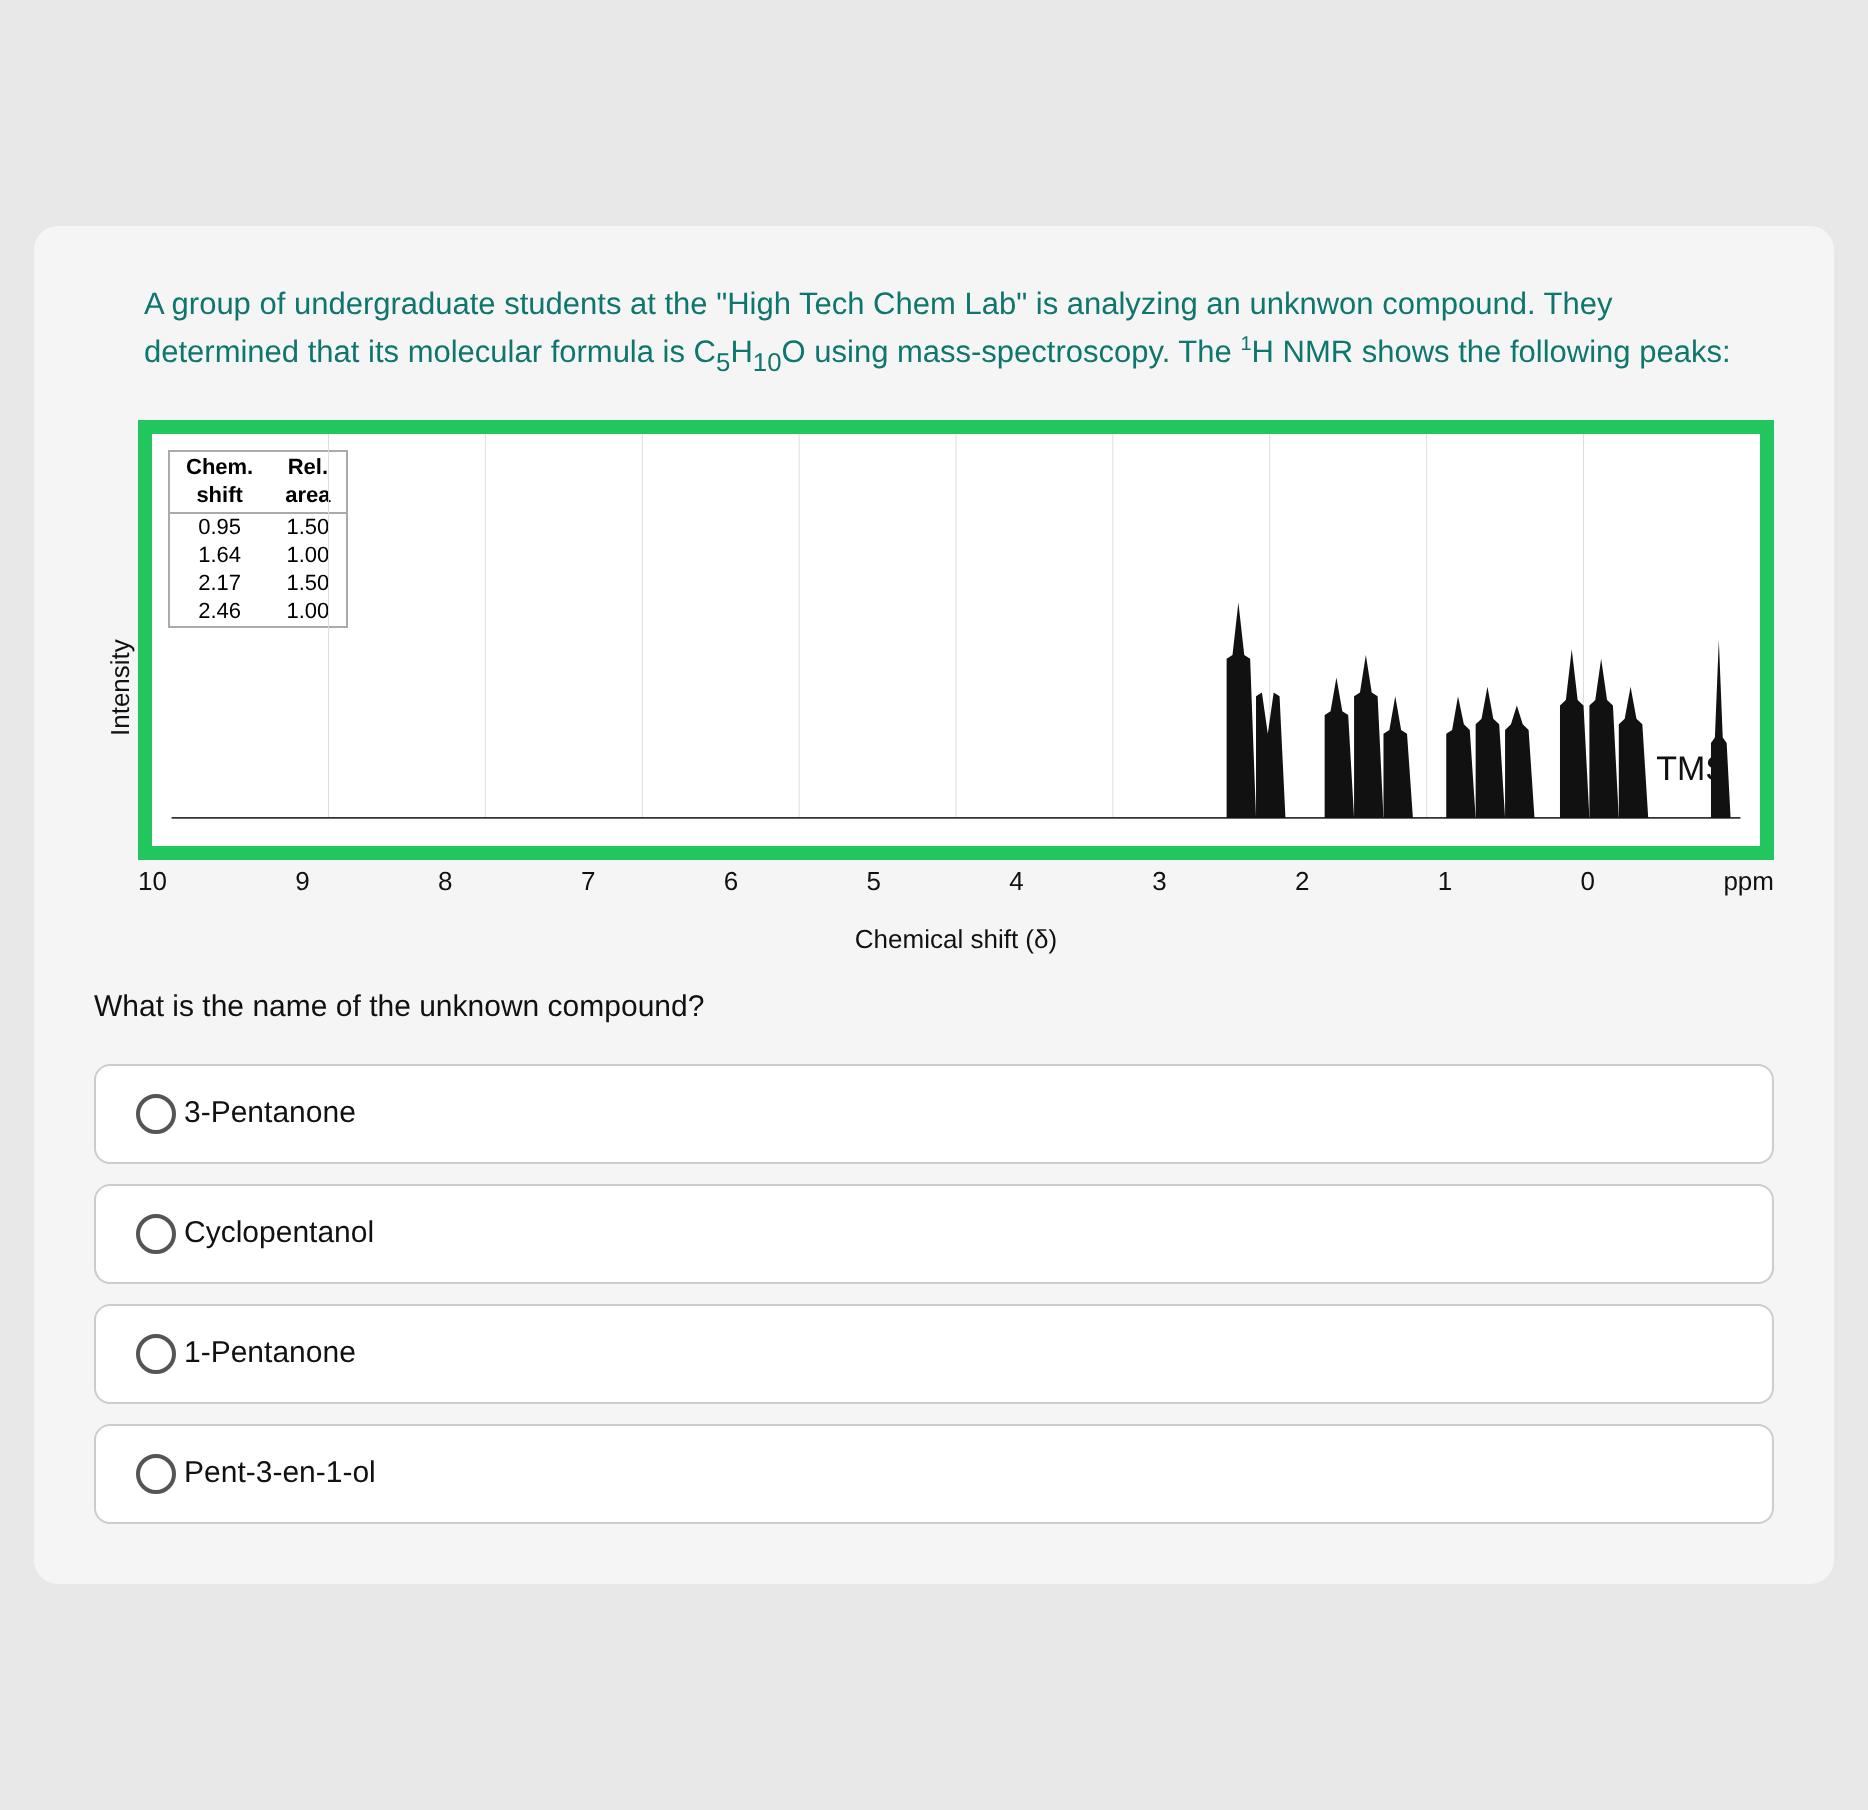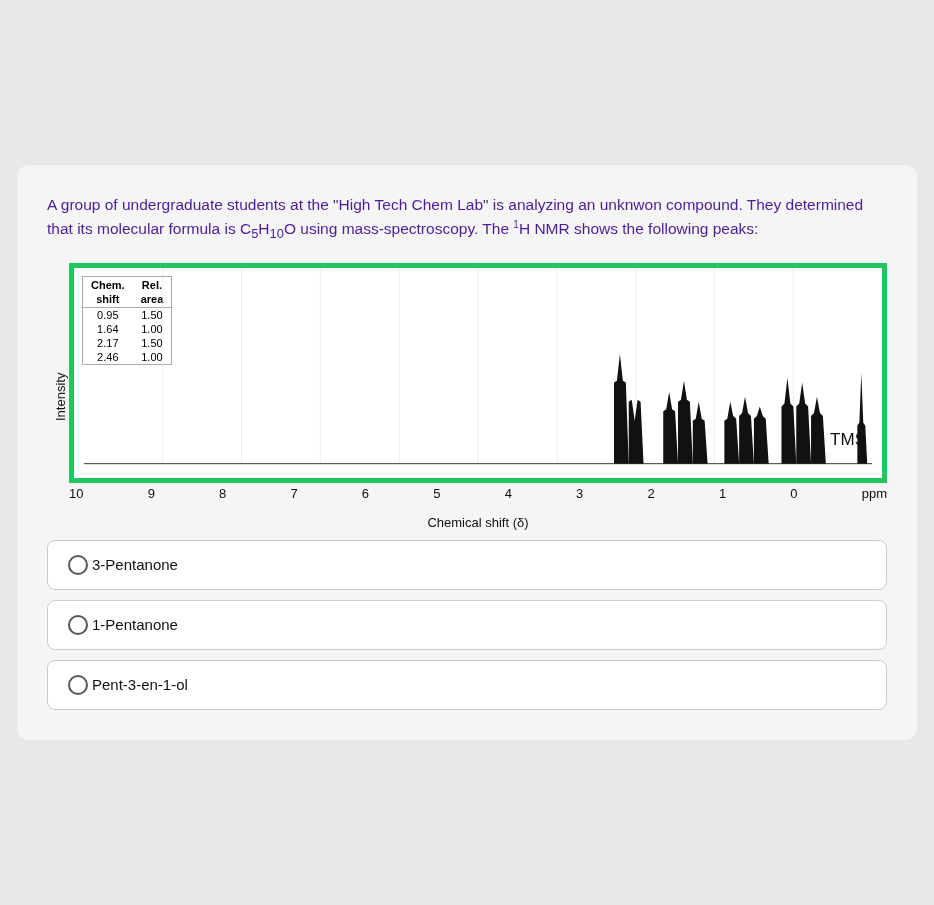--- a/index.html
+++ b/index.html
@@ -14,23 +14,24 @@
     .card {
       background: #f5f5f5;
       border-radius: 12px;
       padding: 28px 30px 30px 30px;
       width: 900px;
       max-width: 100%;
     }
     .question-text {
       font-size: 15.5px;
       line-height: 1.55;
-      color: #4c1d95;
+      color: #0f766e;
       margin-bottom: 18px;
       font-family: Arial, sans-serif;
+      margin-left: 25px;
     }
     .question-text sup {
       font-size: 10px;
     }
     
     .nmr-container {
       display: flex;
       flex-direction: row;
       align-items: stretch;
       margin-bottom: 10px;
@@ -46,21 +47,21 @@
       align-items: center;
       justify-content: center;
       min-width: 22px;
     }
     .chart-wrapper {
       flex: 1;
       display: flex;
       flex-direction: column;
     }
     .chart-area {
-      border: 5px solid #22c55e;
+      border: 7px solid #22c55e;
       background: white;
       position: relative;
       height: 220px;
       width: 100%;
     }
     
     .nmr-table {
       position: absolute;
       top: 8px;
       left: 8px;
@@ -245,25 +246,30 @@
         <span>3</span>
         <span>2</span>
         <span>1</span>
         <span>0</span>
         <span>ppm</span>
       </div>
       <div class="x-axis-label">Chemical shift (δ)</div>
     </div>
   </div>
 
+  <div class="sub-question">What is the name of the unknown compound?</div>
 
   <div class="options-list">
     <div class="option-item">
       <span class="radio-circle"></span>
       <span>3-Pentanone</span>
+    </div>
+    <div class="option-item">
+      <span class="radio-circle"></span>
+      <span>Cyclopentanol</span>
     </div>
     <div class="option-item">
       <span class="radio-circle"></span>
       <span>1-Pentanone</span>
     </div>
     <div class="option-item">
       <span class="radio-circle"></span>
       <span>Pent-3-en-1-ol</span>
     </div>
   </div>

